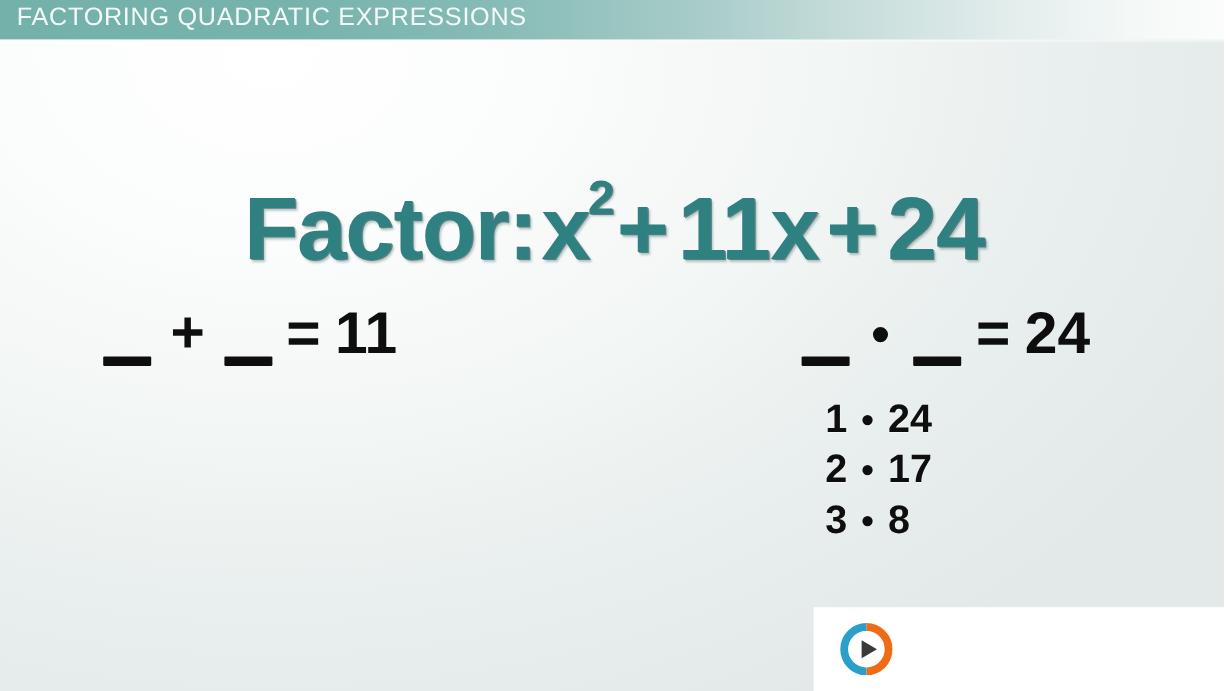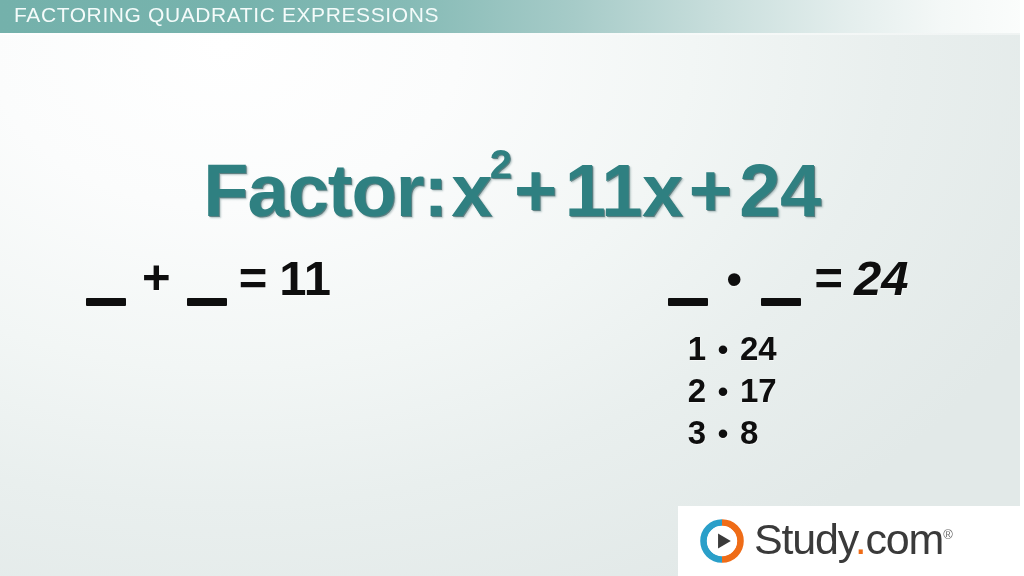--- a/index.html
+++ b/index.html
@@ -117,21 +117,20 @@
     font-family: "Liberation Sans", sans-serif;
     text-shadow: 0.5px 0.5px 0 rgba(255,255,255,0.55);
   }
   #sum-equation {
     left: 86px;
     top: 263px;
   }
   #product-equation {
     left: 668px;
     top: 263px;
-    font-style: italic;
   }
   .blank {
     display: inline-block;
     width: 40px;
     height: 8px;
     background: #0e0e0e;
     vertical-align: baseline;
     position: relative;
     top: -2px;
     border-radius: 1px;
@@ -271,16 +270,15 @@
     </div>
   </div>
 
   <div id="logo-panel">
     <svg id="logo-mark" viewBox="0 0 100 100">
       <path d="M50 8 A42 42 0 0 1 50 92" fill="none" stroke="#ef6c17" stroke-width="15"></path>
       <path d="M50 92 A42 42 0 0 1 50 8" fill="none" stroke="#2a9fc9" stroke-width="15"></path>
       <circle cx="50" cy="50" r="34" fill="#ffffff"></circle>
       <path d="M41 33 L70 50 L41 67 Z" fill="#3a3a3a"></path>
     </svg>
-    <div id="logo-wordmark"><span>Study</span><span class="dot">.</span><span>com</span><span id="logo-reg">®</span></div>
   </div>
 
 </div>
 
 </body></html>

